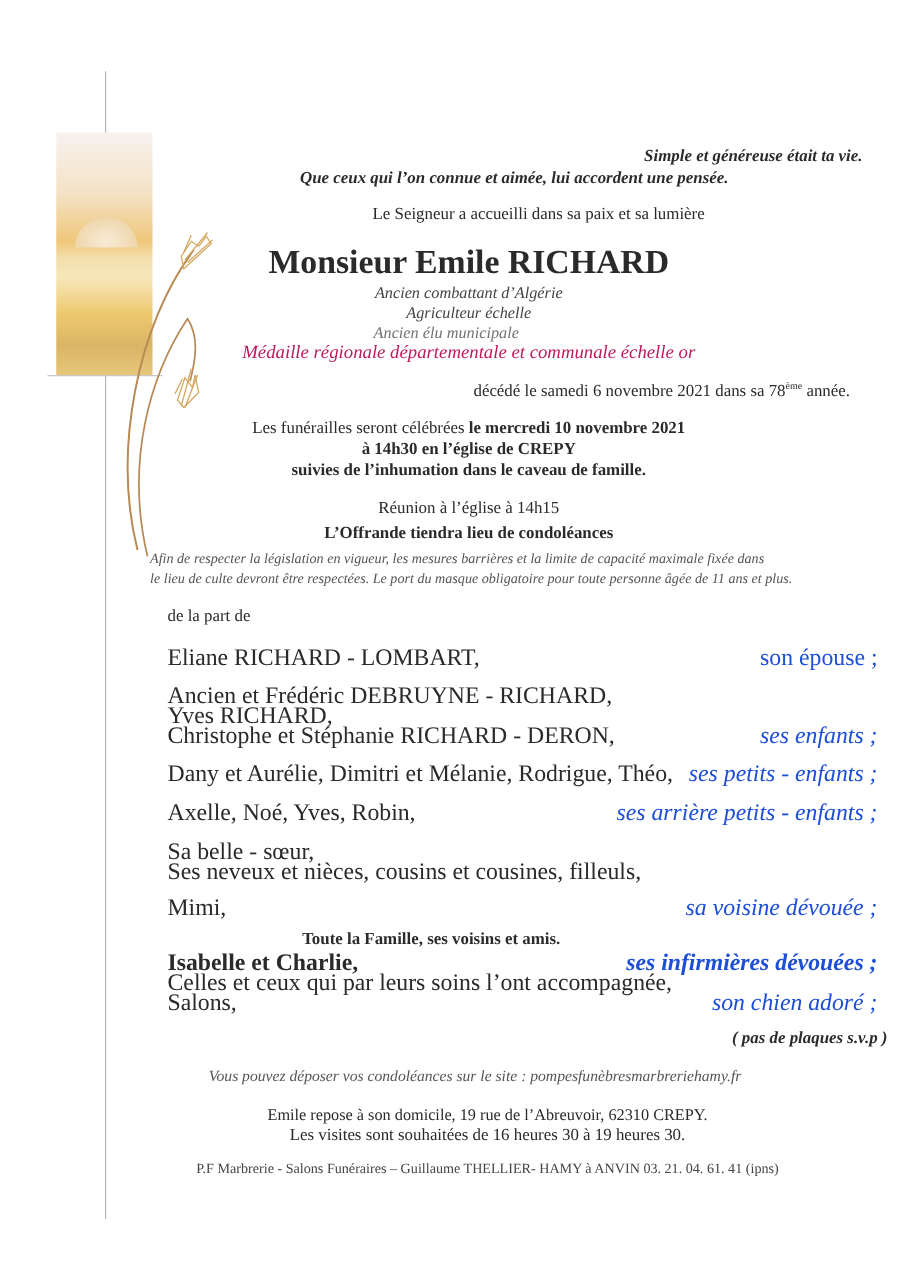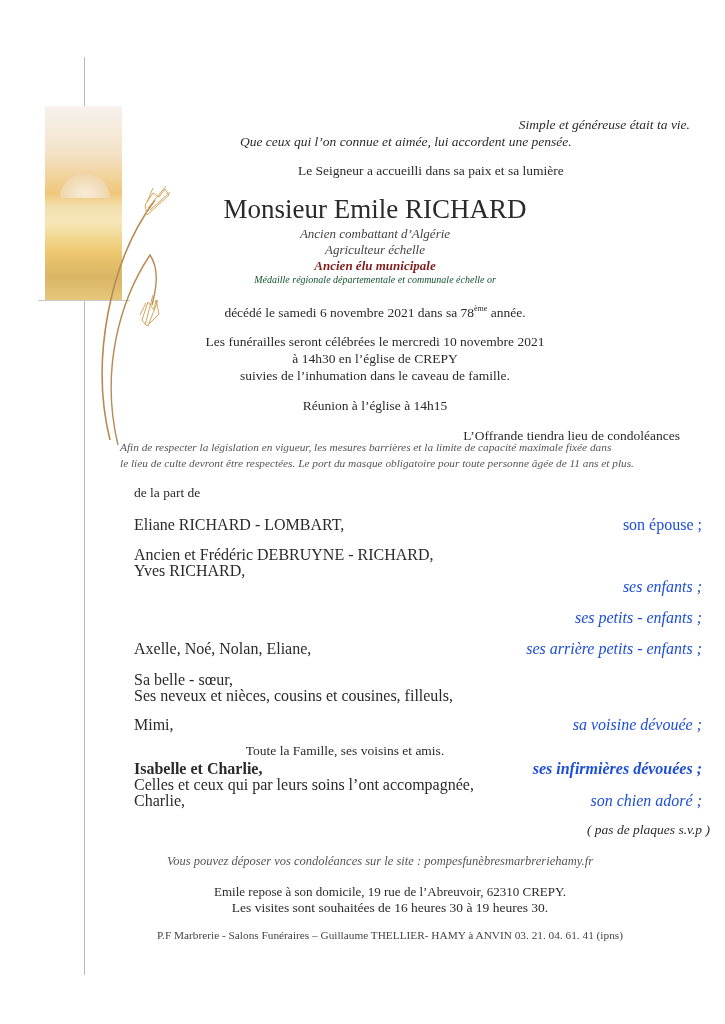--- a/index.html
+++ b/index.html
@@ -7,26 +7,26 @@
          font-family: "Liberation Serif", "DejaVu Serif", serif; color: #2a2a2a; }
   .abs { position: absolute; }
   .vline { position: absolute; left: 84px; top: 57px; width: 1px; height: 918px; background: #b9b9b9; }
   .hline { position: absolute; left: 38px; top: 300px; width: 92px; height: 1px; background: #c8c8c8; }
   .illustration { position: absolute; left: 45px; top: 106px; width: 77px; height: 194px;
     background: linear-gradient(180deg, #f7f2ef 0%, #f4e2c6 25%, #efc77a 45%, #f3dfae 52%, #f6e7b8 60%, #eec86f 75%, #d9b565 88%, #e7c77c 100%); }
   .sun { position: absolute; left: 60px; top: 174px; width: 50px; height: 24px; border-radius: 25px 25px 0 0;
     background: radial-gradient(ellipse at 50% 80%, #f8ecd6 0%, #efd6ad 70%, #e6c090 100%); }
   .wheat { position: absolute; left: 90px; top: 180px; width: 90px; height: 270px; }
   .c { position: absolute; left: 0; width: 725px; text-align: center; }
-  .row { position: absolute; left: 134px; width: 568px; height: 18px; font-size: 16px; }
+  .row { position: absolute; left: 134px; width: 568px; height: 18px; font-size: 19px; }
   .row .l { position: absolute; left: 0; top: 0; white-space: nowrap; }
   .row .r { position: absolute; right: 0; top: 0; white-space: nowrap; font-style: italic; color: #1d4ed8; }
   .row .r.up { font-style: normal; }
   .ital { font-style: italic; }
-  .bold { font-weight: normal; }
+  .bold { font-weight: bold; }
 </style>
 </head>
 <body>
 
 <div class="vline"></div>
 <div class="illustration">
   <div class="sun" style="left:15px;top:68px;"></div>
 </div>
 <div class="hline"></div>
 <svg class="wheat" viewBox="0 0 90 270">
@@ -41,56 +41,58 @@
 </svg>
 
 <div class="abs bold ital" style="left:240px;width:450px;top:117px;font-size:13.5px;text-align:right;">Simple et généreuse était ta vie.</div>
 <div class="abs bold ital" style="left:240px;width:450px;top:134px;font-size:13.5px;text-align:left;">Que ceux qui l’on connue et aimée, lui accordent une pensée.</div>
 
 <div class="abs" style="left:298px;top:163px;font-size:13.5px;">Le Seigneur a accueilli dans sa paix et sa lumière</div>
 
 <div class="c bold" style="left:70px;width:610px;top:194px;font-size:27px;">Monsieur Emile RICHARD</div>
 <div class="c ital" style="left:70px;width:610px;top:226px;font-size:13px;color:#444;">Ancien combattant d’Algérie</div>
 <div class="c ital" style="left:70px;width:610px;top:242px;font-size:13px;color:#444;">Agriculteur échelle</div>
-<div class="c ital" style="left:70px;width:610px;top:258px;font-size:13px;color:#7f1d1d;font-weight:bold;">Ancien élu municipale</div>
-<div class="c ital" style="left:70px;width:610px;top:274px;font-size:10px;color:#14532d;">Médaille régionale départementale et communale échelle or</div>
+<div class="c ital" style="left:52px;width:610px;top:258px;font-size:13px;color:#737373;">Ancien élu municipale</div>
+<div class="c ital" style="left:70px;width:610px;top:274px;font-size:15px;color:#be185d;">Médaille régionale départementale et communale échelle or</div>
 
-<div class="c" style="left:70px;width:610px;top:304px;font-size:13.5px;"><span>décédé le samedi 6 novembre 2021 dans sa 78</span><sup style="font-size:8px;">ème</sup><span> année.</span></div>
+<div class="c" style="left:70px;width:610px;top:304px;font-size:13.5px;text-align:right;"><span>décédé le samedi 6 novembre 2021 dans sa 78</span><sup style="font-size:8px;">ème</sup><span> année.</span></div>
 
 <div class="c" style="left:70px;width:610px;top:334px;font-size:13.5px;"><span>Les funérailles seront célébrées </span><span class="bold">le mercredi 10 novembre 2021</span></div>
 <div class="c bold" style="left:70px;width:610px;top:351px;font-size:13.5px;">à 14h30 en l’église de CREPY</div>
 <div class="c bold" style="left:70px;width:610px;top:368px;font-size:13.5px;">suivies de l’inhumation dans le caveau de famille.</div>
 <div class="c" style="left:70px;width:610px;top:398px;font-size:13.5px;">Réunion à l’église à 14h15</div>
-<div class="c bold" style="left:70px;width:610px;top:428px;font-size:13.5px;text-align:right;">L’Offrande tiendra lieu de condoléances</div>
+<div class="c bold" style="left:70px;width:610px;top:418px;font-size:13.5px;">L’Offrande tiendra lieu de condoléances</div>
 
 <div class="abs ital" style="left:120px;width:585px;top:441px;font-size:11.3px;color:#555;text-align:left;white-space:nowrap;">Afin de respecter la législation en vigueur, les mesures barrières et la limite de capacité maximale fixée dans</div>
 <div class="abs ital" style="left:120px;width:585px;top:457px;font-size:11.3px;color:#555;text-align:left;white-space:nowrap;">le lieu de culte devront être respectées. Le port du masque obligatoire pour toute personne âgée de 11 ans et plus.</div>
 
 <div class="abs" style="left:134px;top:485px;font-size:13.5px;">de la part de</div>
 
 <div class="row" style="top:516px;">
     <span class="l">Eliane RICHARD - LOMBART,</span>
     <span class="r up">son épouse ;</span>
   </div>
 <div class="row" style="top:546px;">
     <span class="l">Ancien et Frédéric DEBRUYNE - RICHARD,</span>
     <span class="r"></span>
   </div>
 <div class="row" style="top:562px;">
     <span class="l">Yves RICHARD,</span>
     <span class="r"></span>
   </div>
 <div class="row" style="top:578px;">
+    <span class="l">Christophe et Stéphanie RICHARD - DERON,</span>
     <span class="r">ses enfants ;</span>
   </div>
 <div class="row" style="top:609px;">
+    <span class="l">Dany et Aurélie, Dimitri et Mélanie, Rodrigue, Théo,</span>
     <span class="r">ses petits - enfants ;</span>
   </div>
 <div class="row" style="top:640px;">
-    <span class="l">Axelle, Noé, Nolan, Eliane,</span>
+    <span class="l">Axelle, Noé, Yves, Robin,</span>
     <span class="r">ses arrière petits - enfants ;</span>
   </div>
 <div class="row" style="top:671px;">
     <span class="l">Sa belle - sœur,</span>
     <span class="r"></span>
   </div>
 <div class="row" style="top:687px;">
     <span class="l">Ses neveux et nièces, cousins et cousines, filleuls,</span>
     <span class="r"></span>
   </div>
@@ -103,21 +105,21 @@
 
 <div class="row" style="top:760px;font-weight:bold;">
     <span class="l">Isabelle et Charlie,</span>
     <span class="r">ses infirmières dévouées ;</span>
   </div>
 <div class="row" style="top:776px;">
     <span class="l">Celles et ceux qui par leurs soins l’ont accompagnée,</span>
     <span class="r"></span>
   </div>
 <div class="row" style="top:792px;">
-    <span class="l">Charlie,</span>
+    <span class="l">Salons,</span>
     <span class="r">son chien adoré ;</span>
   </div>
 
 <div class="abs bold ital" style="left:400px;width:310px;top:822px;font-size:13.5px;text-align:right;">( pas de plaques s.v.p )</div>
 
 <div class="c ital" style="left:70px;width:620px;top:854px;font-size:12.5px;color:#555;">Vous pouvez déposer vos condoléances sur le site : pompesfunèbresmarbreriehamy.fr</div>
 <div class="c" style="left:80px;width:620px;top:884px;font-size:13px;">Emile repose à son domicile, 19 rue de l’Abreuvoir, 62310 CREPY.</div>
 <div class="c" style="left:80px;width:620px;top:900px;font-size:13.5px;">Les visites sont souhaitées  de 16 heures 30  à 19 heures 30.</div>
 <div class="c" style="left:60px;width:660px;top:929px;font-size:11.3px;color:#444;white-space:nowrap;">P.F Marbrerie - Salons Funéraires – Guillaume THELLIER- HAMY à ANVIN  03. 21. 04. 61. 41 (ipns)</div>
 

